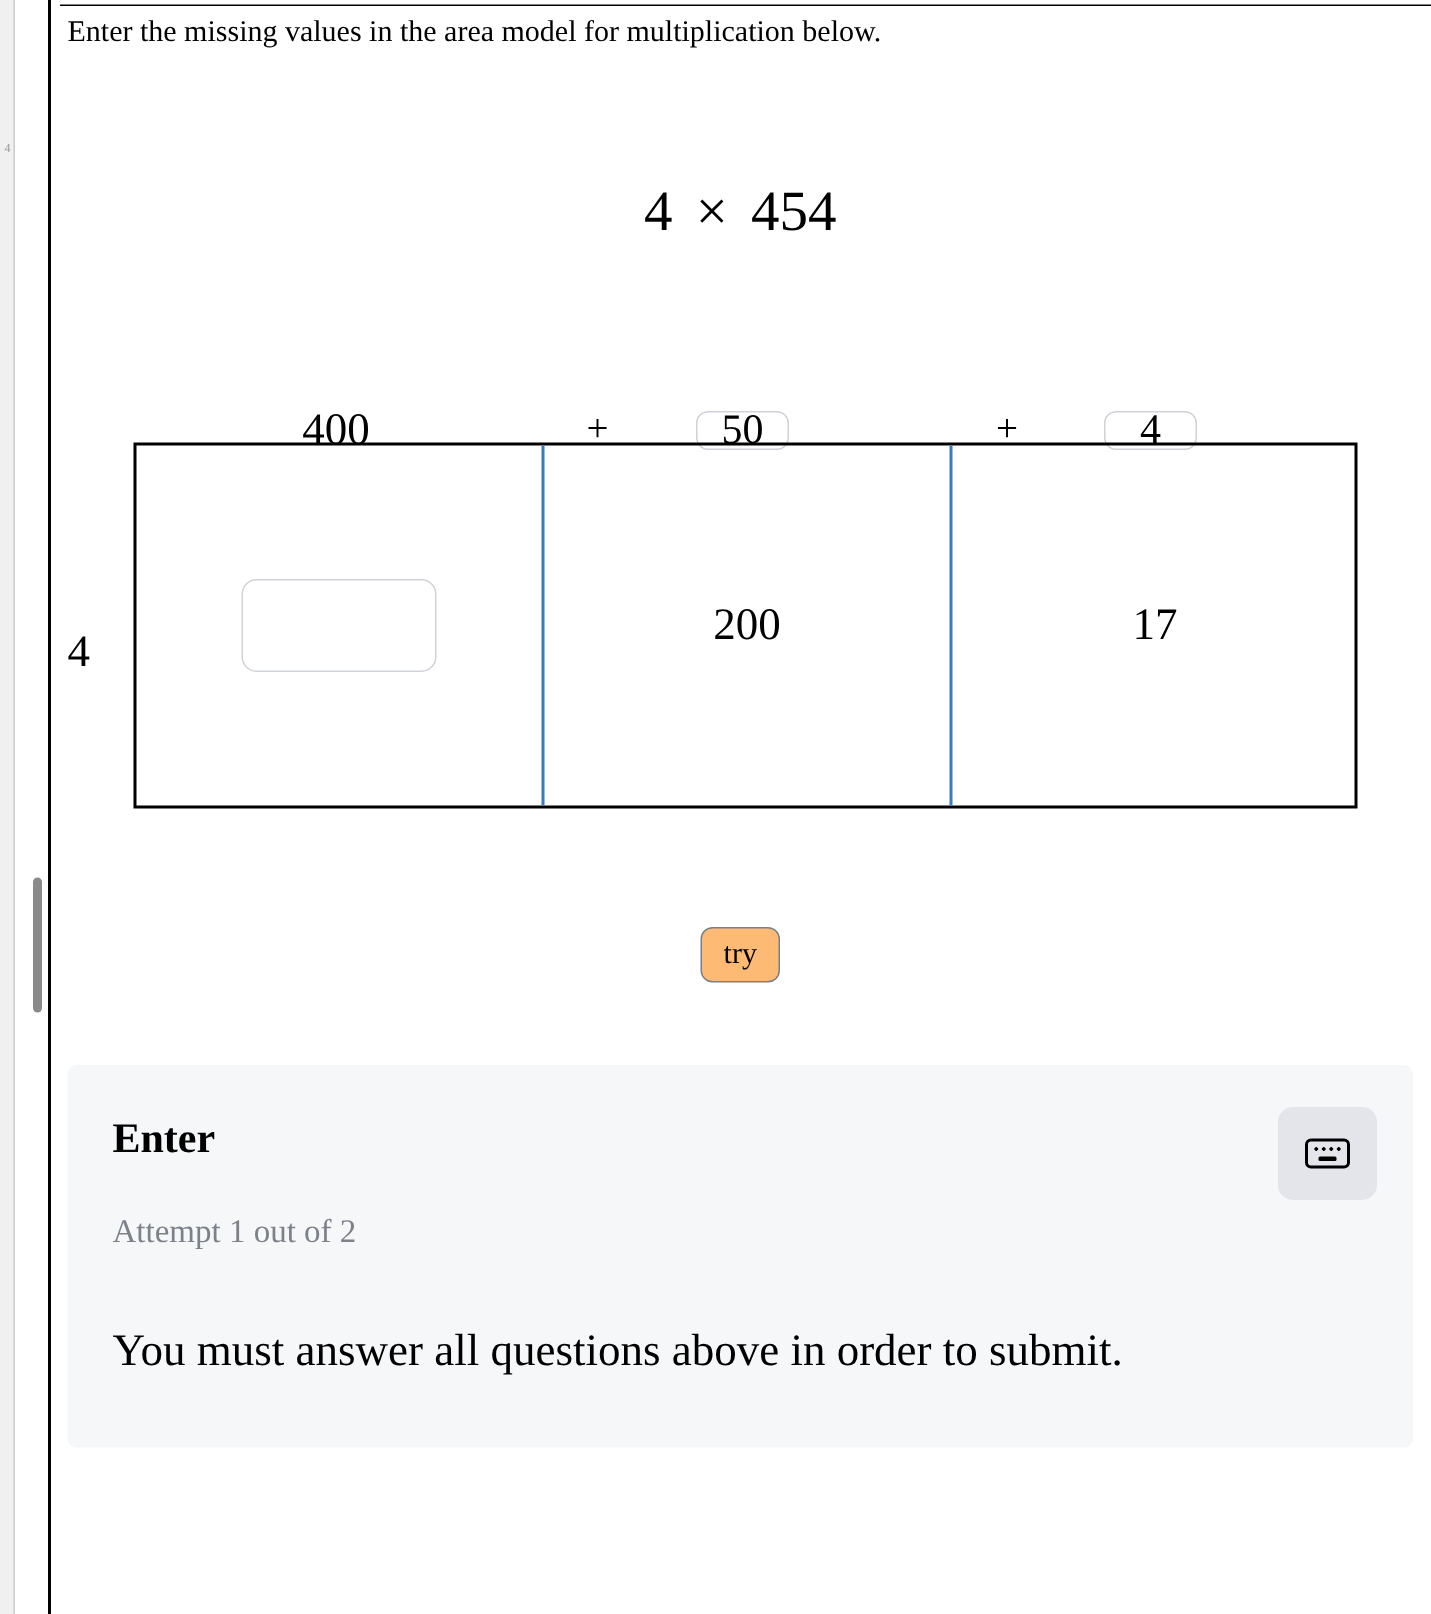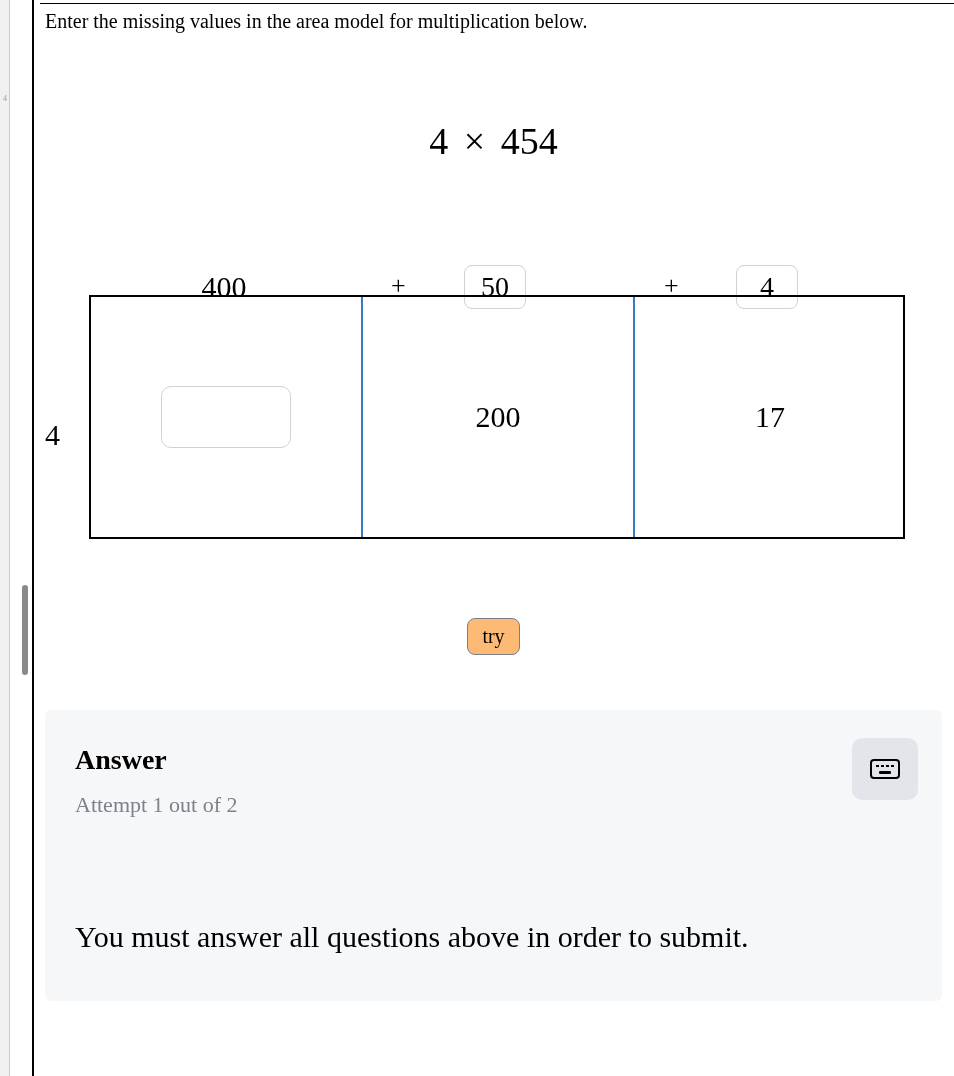--- a/index.html
+++ b/index.html
@@ -95,21 +95,21 @@
     font-size: 26px;
     top: 8px;
   }
   .plus.p1 { left: 302px; }
   .plus.p2 { left: 575px; }
   .val-box {
     display: inline-flex;
     align-items: center;
     justify-content: center;
     min-width: 62px;
-    height: 44px;
+    height: 26px;
     border: 1px solid #cfd3d8;
     border-radius: 8px;
     padding: 0 14px;
     font-size: 28px;
     font-family: Georgia, serif;
     background: #fff;
   }
   .row-label {
     position: absolute;
     left: 0;
@@ -165,27 +165,27 @@
     border-radius: 6px;
     padding: 34px 30px 40px 30px;
     position: relative;
   }
   .answer-head {
     font-size: 28px;
     font-weight: bold;
     font-family: Georgia, serif;
   }
   .attempt {
-    margin-top: 16px;
+    margin-top: 32px;
     font-size: 22px;
     color: #7d828a;
     font-family: Georgia, serif;
   }
   .must-answer {
-    margin-top: 96px;
+    margin-top: 44px;
     font-size: 30px;
     line-height: 1.55;
     font-family: Georgia, serif;
   }
   .kbd-btn {
     position: absolute;
     right: 24px;
     top: 28px;
     width: 66px;
     height: 62px;
@@ -275,18 +275,18 @@
     </div>
 
     <div class="try-row">
       <button class="try-btn">try</button>
     </div>
 
     <div class="answer-panel">
       <button class="kbd-btn">
         <span class="kbd-icon"></span>
       </button>
-      <div class="answer-head">Answer</div>
+      <div class="answer-head">Enter</div>
       <div class="attempt">Attempt 1 out of 2</div>
       <div class="must-answer">You must answer all questions above in order to submit.</div>
     </div>
   </div>
 </div>
 
 </body></html>

